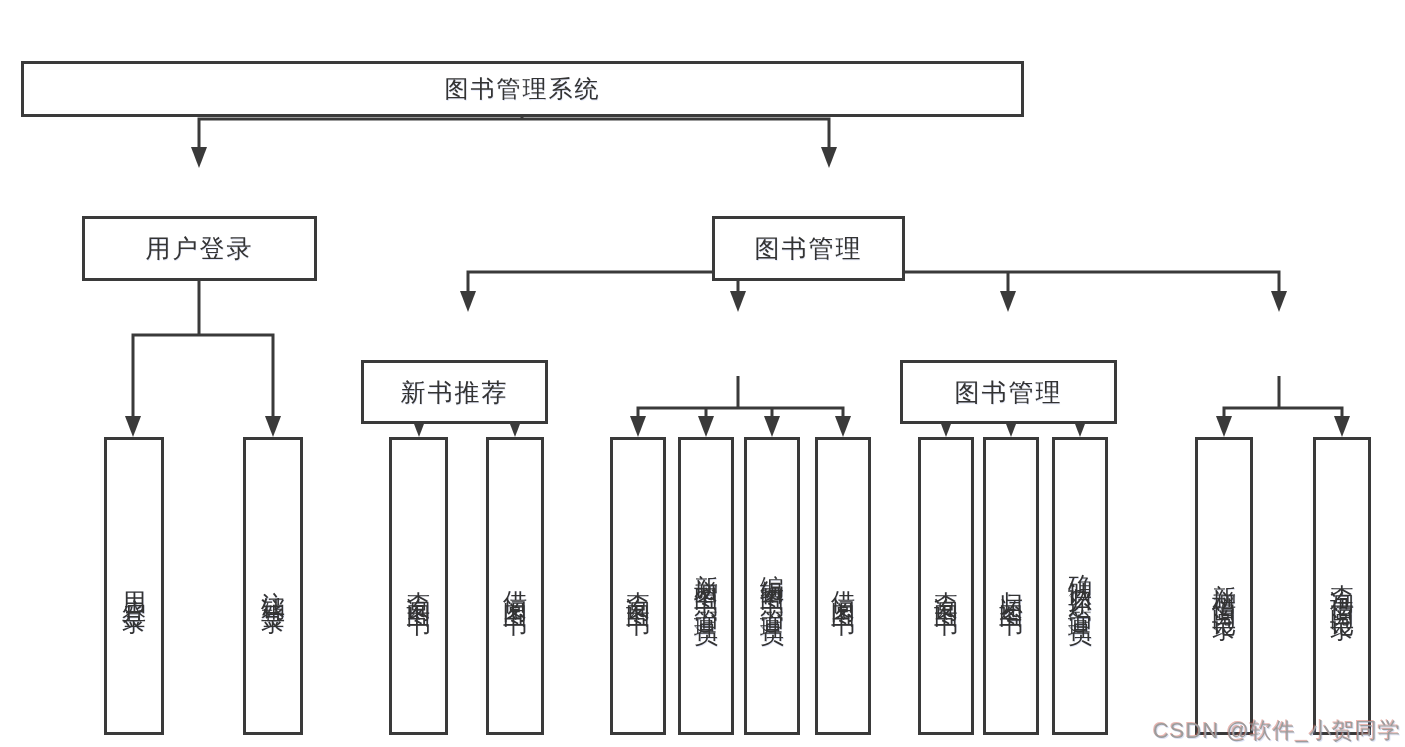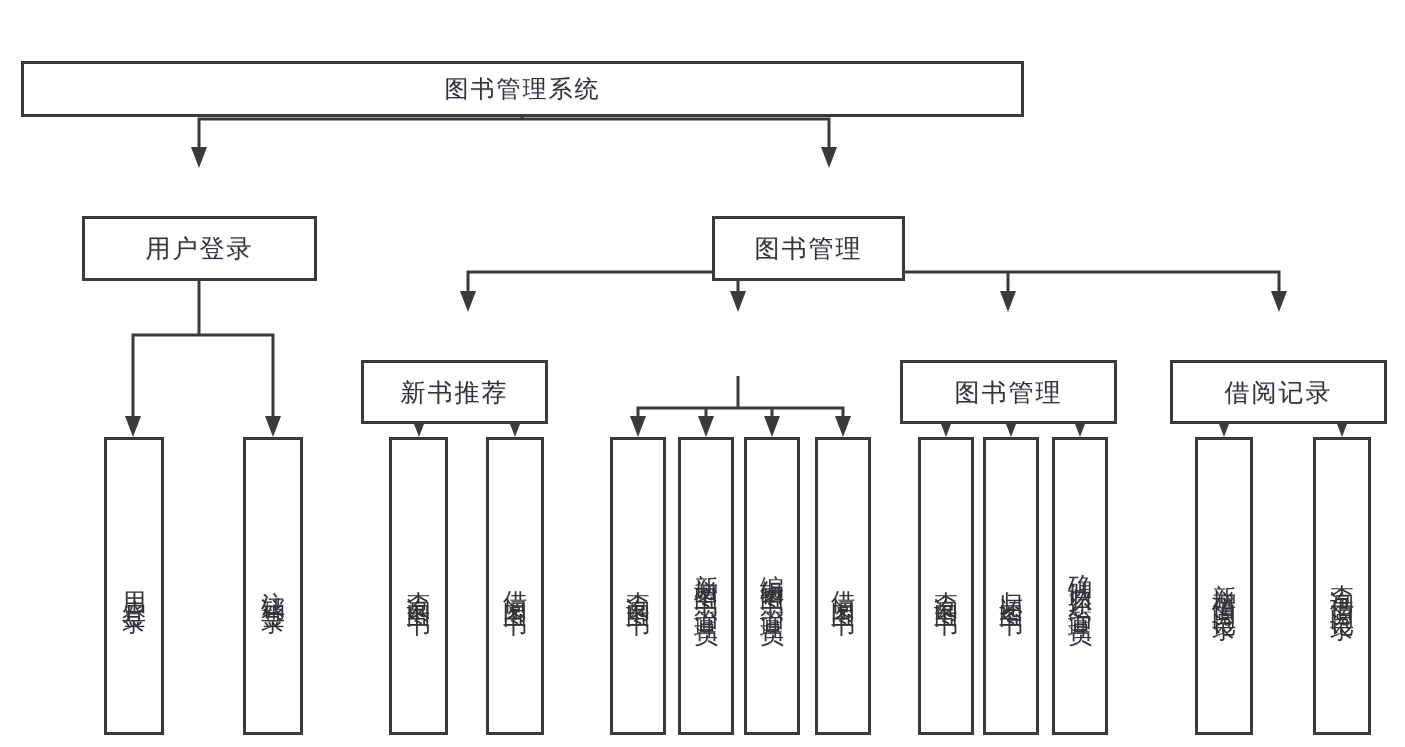--- a/index.html
+++ b/index.html
@@ -104,33 +104,33 @@
     </g>
   </svg>
 
   <div class="box root" style="left:21px;top:13px;width:1003px;height:56px">图书管理系统</div>
 
   <div class="box" style="left:82px;top:168px;width:235px;height:65px">用户登录</div>
   <div class="box" style="left:712px;top:168px;width:193px;height:65px">图书管理</div>
 
   <div class="box" style="left:361px;top:312px;width:187px;height:64px">新书推荐</div>
   <div class="box" style="left:900px;top:312px;width:217px;height:64px">图书管理</div>
-  <div class="box" style="left:1170px;top:312px;width:217px;height:64px">借阅记录</div>
 
   <div class="vbox" style="left:104px;top:437px;width:60px;height:298px">用户登录</div>
   <div class="vbox" style="left:243px;top:437px;width:60px;height:298px">注销登录</div>
 
   <div class="vbox" style="left:389px;top:437px;width:59px;height:298px">查询图书</div>
   <div class="vbox" style="left:486px;top:437px;width:58px;height:298px">借阅图书</div>
 
   <div class="vbox" style="left:610px;top:437px;width:56px;height:298px">查询图书</div>
   <div class="vbox" style="left:678px;top:437px;width:56px;height:298px">新增图书（管理员）</div>
   <div class="vbox" style="left:744px;top:437px;width:56px;height:298px">编辑图书（管理员）</div>
   <div class="vbox" style="left:815px;top:437px;width:56px;height:298px">借阅图书</div>
 
   <div class="vbox" style="left:918px;top:437px;width:56px;height:298px">查询图书</div>
   <div class="vbox" style="left:983px;top:437px;width:56px;height:298px">归还图书</div>
   <div class="vbox" style="left:1052px;top:437px;width:56px;height:298px">确认归还（管理员）</div>
 
   <div class="vbox" style="left:1195px;top:437px;width:58px;height:298px">新增借阅记录</div>
   <div class="vbox" style="left:1313px;top:437px;width:58px;height:298px">查询借阅记录</div>
 
+  <div class="watermark">CSDN @软件_小贺同学</div>
 </div>
 
 </body></html>

